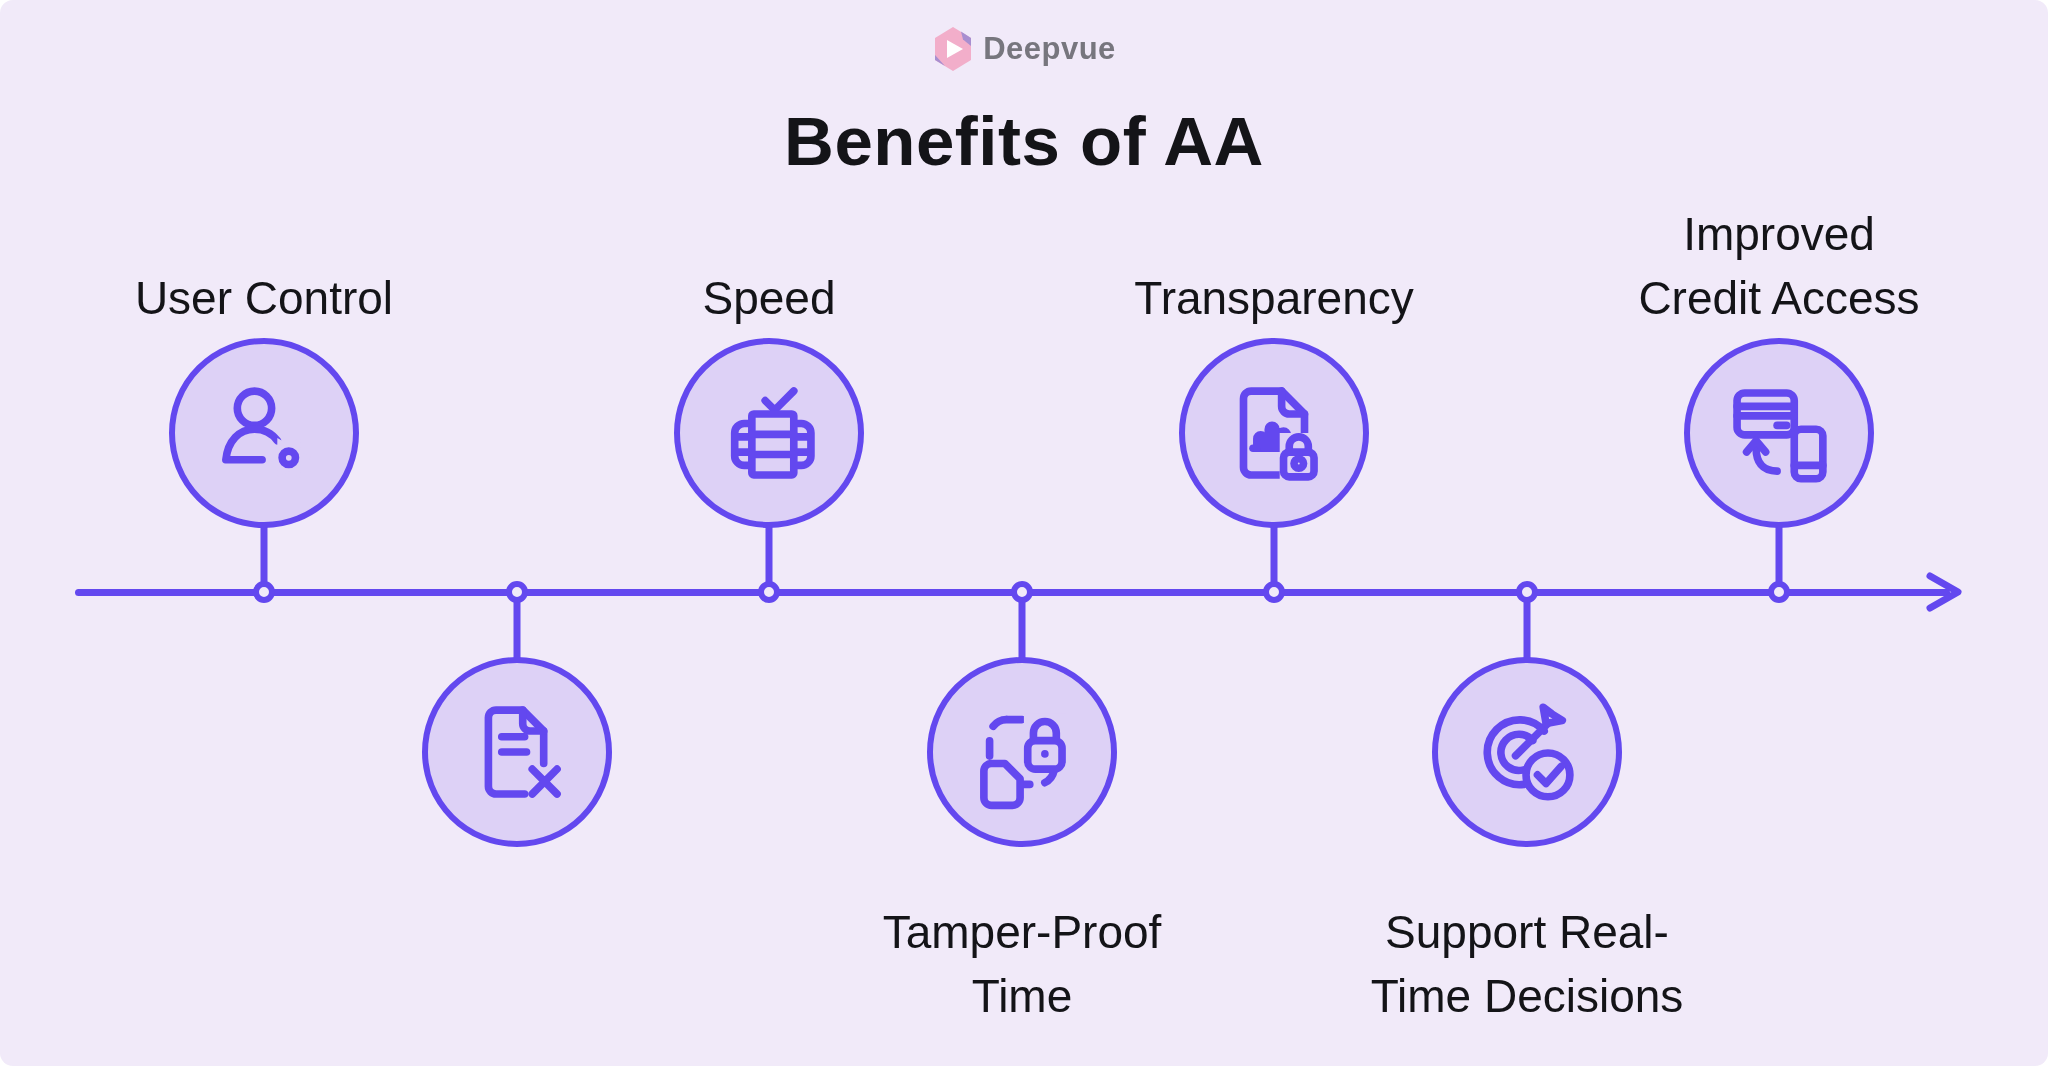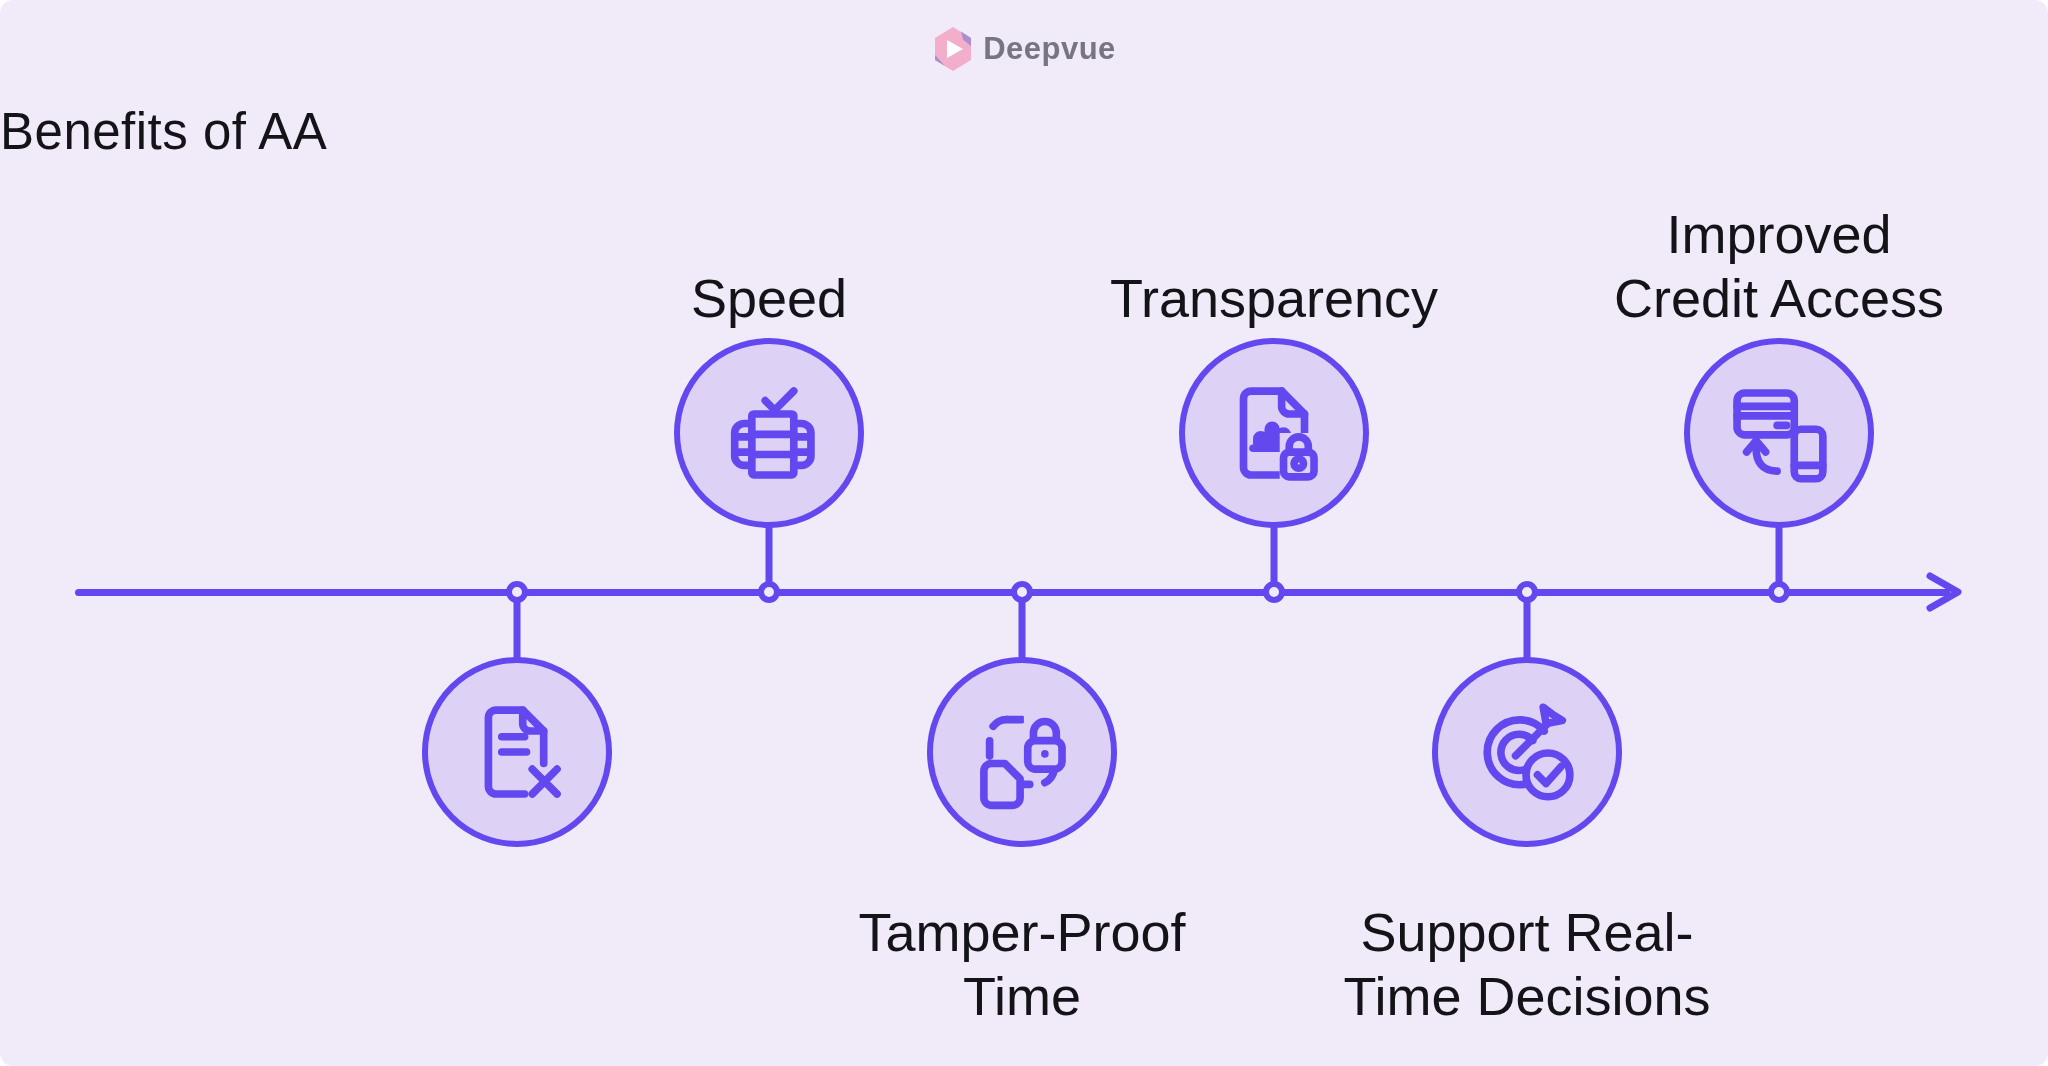--- a/index.html
+++ b/index.html
@@ -20,21 +20,21 @@
     overflow:hidden;
   }
   
   .logo{
     position:absolute;top:26px;left:0;width:100%;
     display:flex;align-items:center;justify-content:center;gap:9px;
   }
   .logo-text{font-size:31px;font-weight:700;color:var(--logo-text);letter-spacing:.5px;}
   .title{
     position:absolute;top:102px;left:0;width:100%;
-    text-align:left;font-size:51px;font-weight:400;color:var(--text);
+    text-align:center;font-size:69px;font-weight:700;color:var(--text);
     letter-spacing:.5px;
   }
   
   .tl-line{
     position:absolute;left:75px;top:589px;width:1875px;height:7px;
     background:var(--accent);border-radius:4px;
   }
   .tl-arrow{position:absolute;left:1922px;top:568px;}
   
   .item{position:absolute;top:0;height:1066px;width:190px;}
@@ -54,21 +54,21 @@
   .item.top .stem{top:526px;height:66px;}
   .item.bottom .stem{top:592px;height:67px;}
   .node{
     position:absolute;left:50%;transform:translateX(-50%);
     top:581px;width:22px;height:22px;border-radius:50%;
     background:var(--bg);border:6px solid var(--accent);z-index:4;
   }
   .label{
     position:absolute;left:50%;transform:translateX(-50%);
     width:540px;text-align:center;
-    font-size:54px;font-weight:500;color:var(--text);
+    font-size:46px;font-weight:500;color:var(--text);
     line-height:64px;white-space:pre-line;
   }
   .item.top .label{bottom:736px;}
   .item.bottom .label{top:900px;}
   .icon-svg{width:122px;height:122px;stroke:var(--accent);stroke-width:4;
     fill:none;stroke-linecap:round;stroke-linejoin:round;}
   .icon-svg .mask{fill:var(--circle-fill);stroke:none;}
   .icon-svg .maskline{fill:var(--circle-fill);}
   .icon-svg .dot{fill:var(--accent);stroke:none;}
 </style>
@@ -87,20 +87,33 @@
     <span class="logo-text">Deepvue</span>
   </div>
 
   <div class="title">Benefits of AA</div>
 
   <div class="tl-line"></div>
   <svg class="tl-arrow" width="48" height="48" viewBox="0 0 48 48">
     <path d="M8 8 L36 24 L8 40" stroke="#6348ef" stroke-width="7" fill="none" stroke-linecap="round" stroke-linejoin="round"></path>
   </svg>
 
+  <div class="item top" style="left:169px">
+    <div class="label">User Control</div>
+    <div class="stem"></div>
+    <div class="node"></div>
+    <div class="circle">
+      <svg class="icon-svg" viewBox="0 0 64 64">
+        <circle cx="27" cy="19" r="9"></circle>
+        <path d="M12 46 c1 -10 7 -16 15 -16 c5 0 9 2 12 6 M12 46 h19"></path>
+        <polygon class="mask" points="57,45 51.06,48.5 51,55.39 45,52 39,55.39 38.94,48.5 33,45 38.94,41.5 39,34.61 45,38 51,34.61 51.06,41.5" stroke="#6348ef" stroke-width="4" stroke-linejoin="round"></polygon>
+        <circle cx="45" cy="45" r="3.5"></circle>
+      </svg>
+    </div>
+  </div>
 
   <div class="item bottom" style="left:422px">
     <div class="stem"></div>
     <div class="node"></div>
     <div class="circle">
       <svg class="icon-svg" viewBox="0 0 64 64">
         <path d="M36 54 H21 a4 4 0 0 1 -4 -4 V14 a4 4 0 0 1 4 -4 h14 l11 11 v17"></path>
         <path d="M35 10 v7 a4 4 0 0 0 4 4 h7"></path>
         <path d="M24 24 h12 M24 32 h13"></path>
         <path d="M40 41 l13 13 M53 41 l-13 13"></path>

